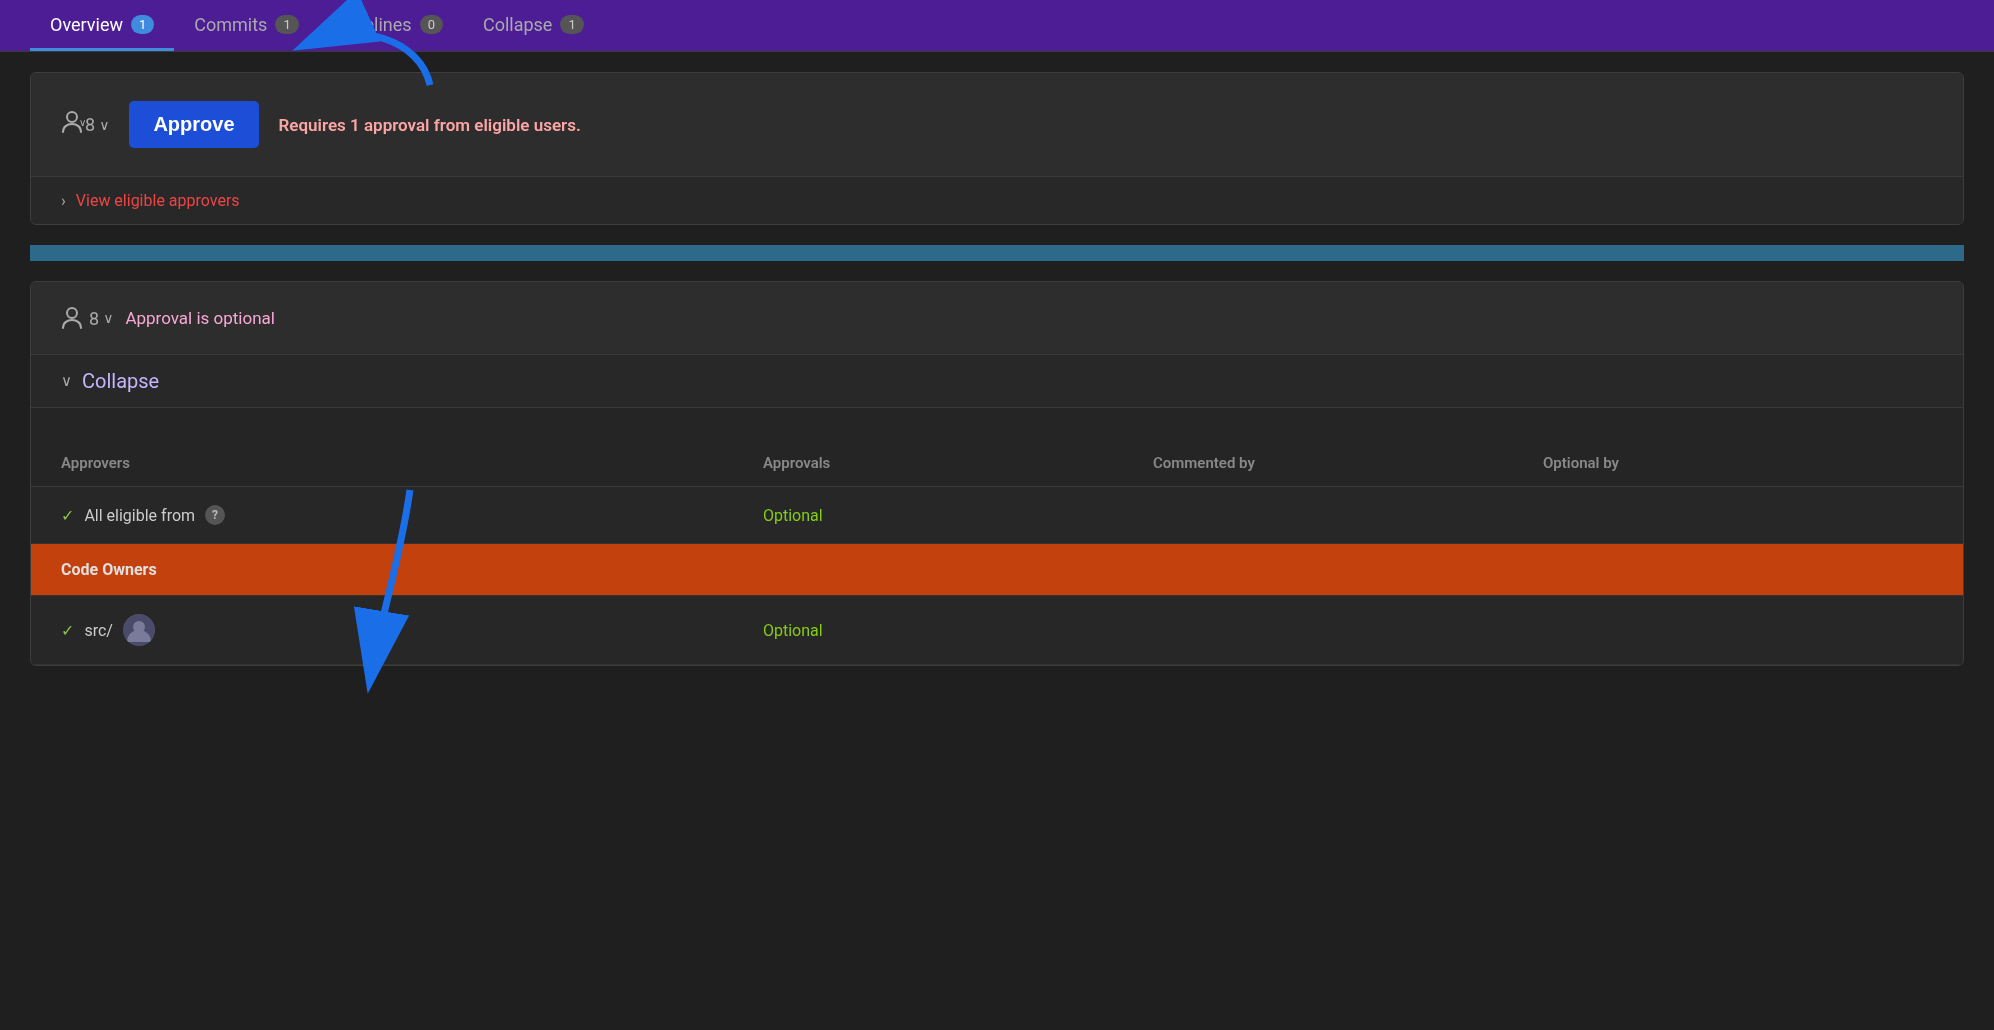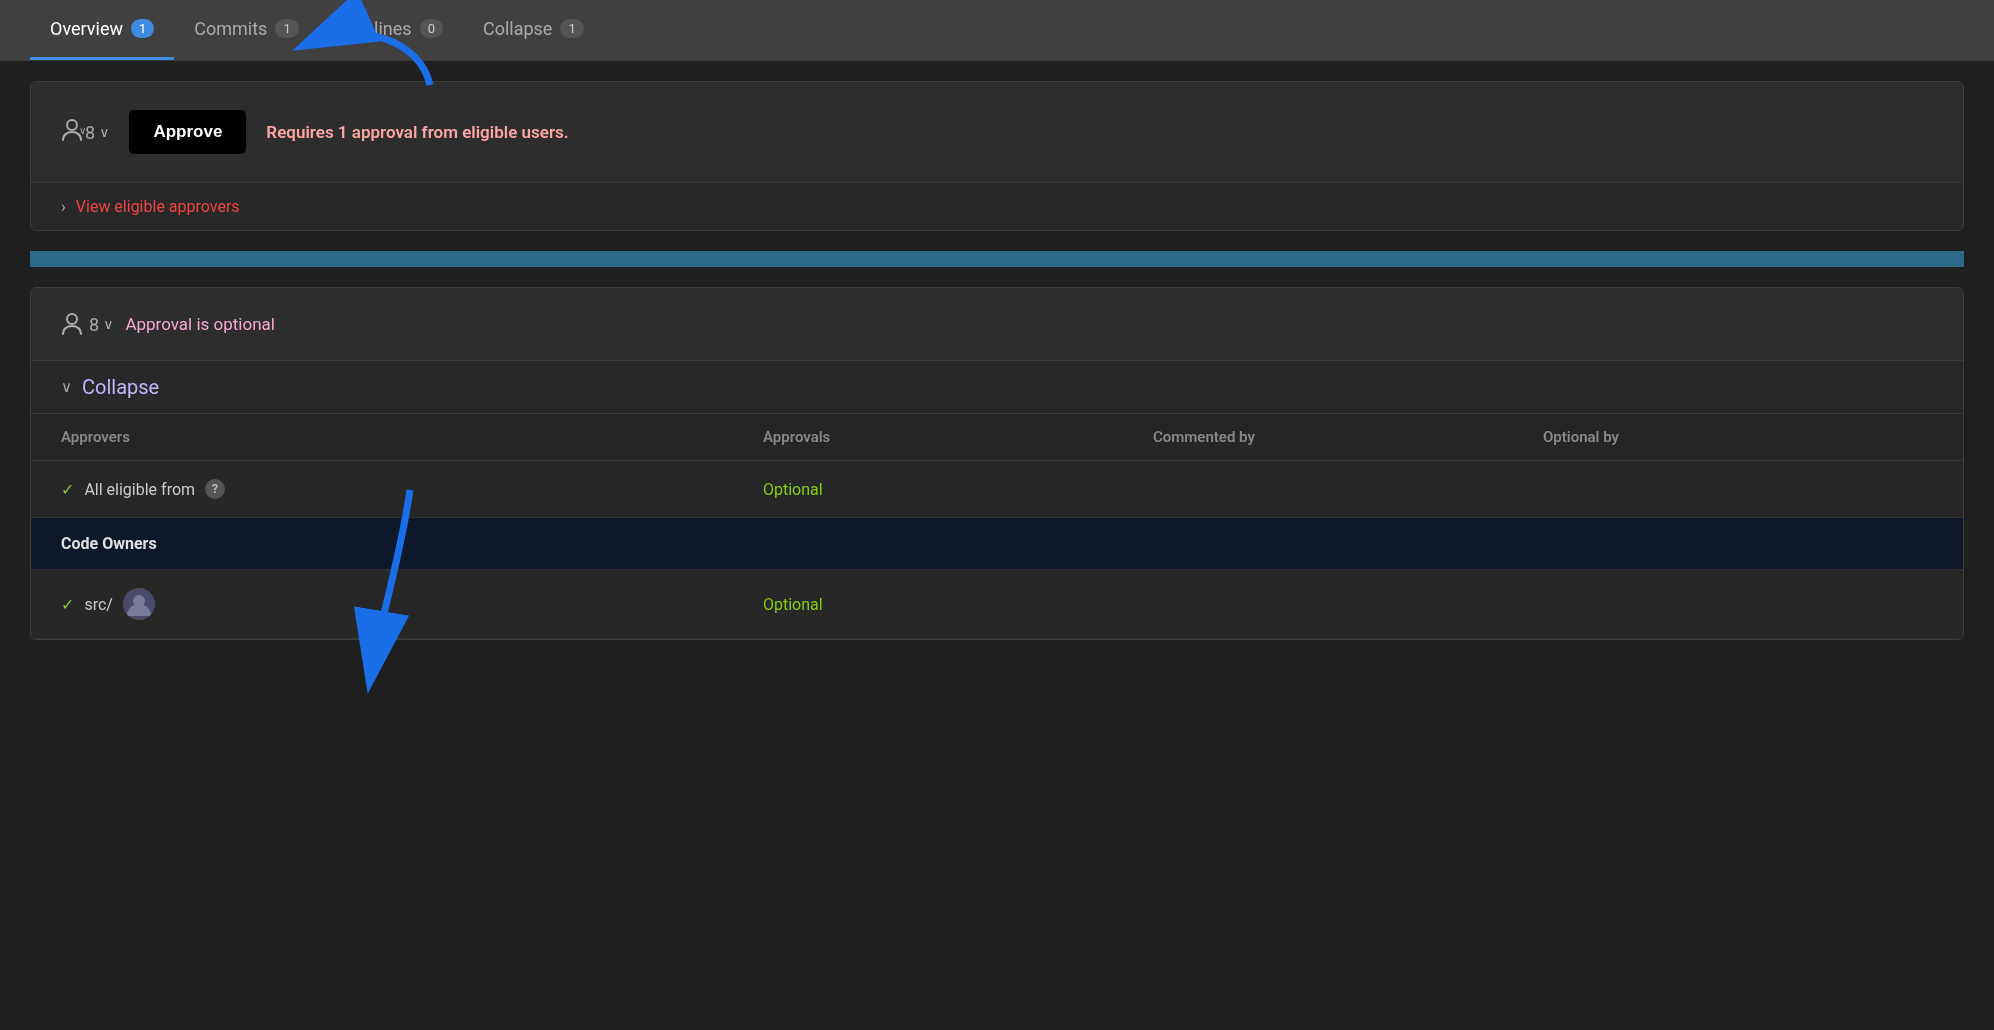--- a/index.html
+++ b/index.html
@@ -9,24 +9,24 @@
       color: #e0e0e0;
       width: 1994px;
       min-height: 1030px;
       overflow-x: hidden;
     }
 
     
     .tabs-bar {
       display: flex;
       align-items: center;
-      background: #404040;
+      background: #4c1d95;
       border-bottom: 1px solid #3a3a3a;
       padding: 0 30px;
-      height: 61px;
+      height: 52px;
       gap: 0;
     }
     .tab-item {
       display: flex;
       align-items: center;
       gap: 8px;
       padding: 0 20px;
       height: 100%;
       cursor: pointer;
       color: #aaa;
@@ -77,26 +77,26 @@
 
     .user-icon {
       display: flex;
       align-items: center;
       gap: 4px;
       color: #aaa;
       font-size: 20px;
     }
 
     .approve-button {
-      background: #000000;
+      background: #1d4ed8;
       color: #fff;
       border: none;
       border-radius: 5px;
       padding: 12px 24px;
-      font-size: 17px;
+      font-size: 20px;
       font-weight: 600;
       cursor: pointer;
       white-space: nowrap;
     }
 
     .approval-text {
       color: #fca5a5;
       font-size: 17px;
       font-weight: 600;
     }
@@ -181,20 +181,21 @@
       grid-template-columns: 1.8fr 1fr 1fr 1fr;
       padding: 14px 30px;
       background: #252525;
       border-bottom: 1px solid #3a3a3a;
     }
 
     .table-header-cell {
       color: #888;
       font-size: 15px;
       font-weight: 600;
+      margin-top: 32px;
     }
 
     .table-data-row {
       display: grid;
       grid-template-columns: 1.8fr 1fr 1fr 1fr;
       padding: 18px 30px;
       border-bottom: 1px solid #333;
       align-items: center;
     }
 
@@ -243,21 +244,21 @@
       font-size: 16px;
     }
 
     .cell-approved {
       color: #ccc;
       font-size: 16px;
     }
 
     .code-owners-row {
       padding: 16px 30px;
-      background: #0f172a;
+      background: #c2410c;
       border-bottom: 1px solid #333;
     }
 
     .code-owners-label {
       color: #e0e0e0;
       font-size: 16px;
       font-weight: 700;
     }
 
     .avatar {

